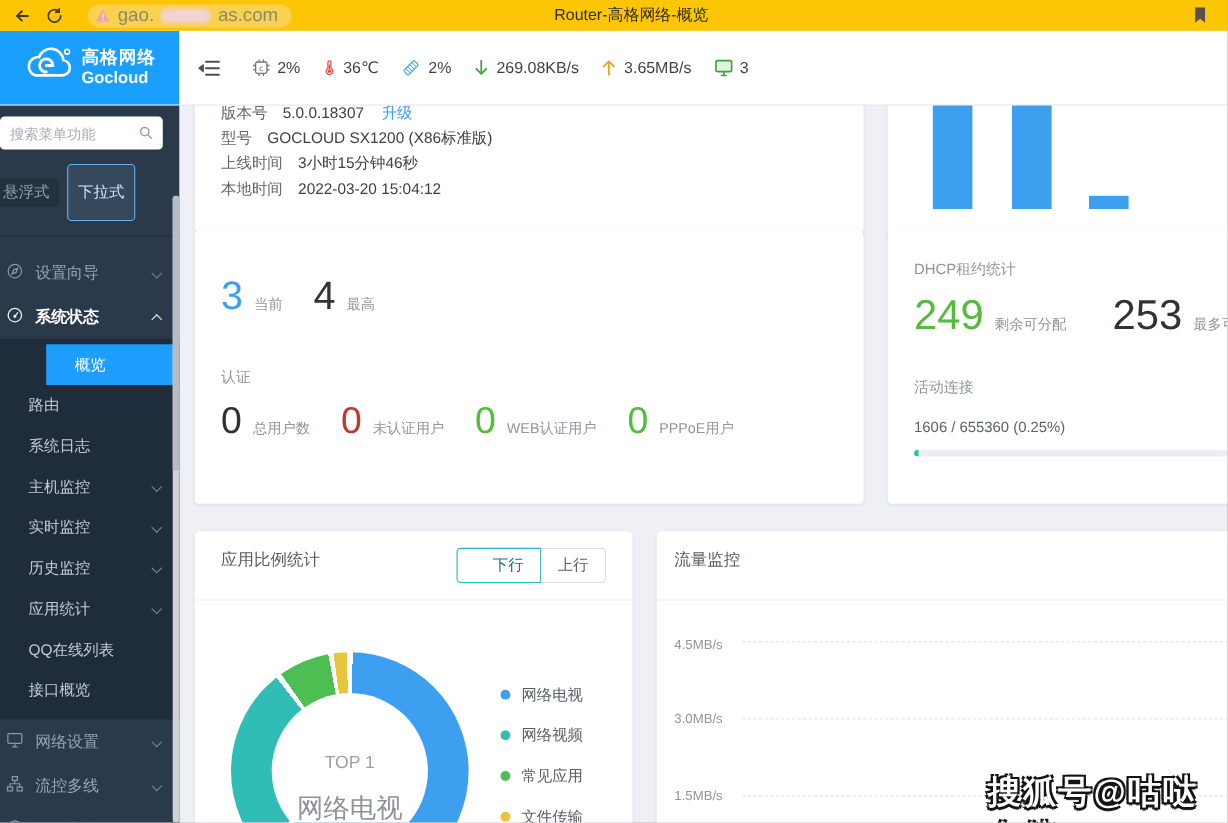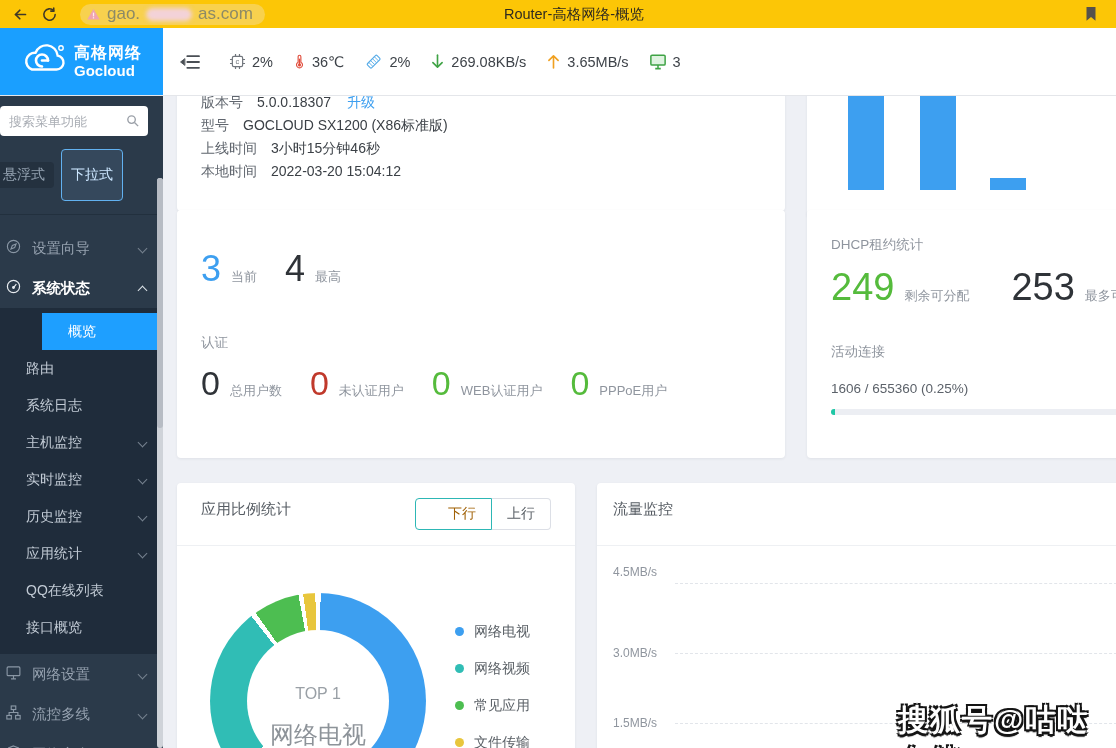--- a/index.html
+++ b/index.html
@@ -84,41 +84,41 @@
   .conn-title { margin-top:34px; }
   .conn-val { margin-top:20px; font-size:13.5px; color:#5C626A; }
   .pbar { margin-top:13px; width:430px; height:6px; border-radius:3px; background:#ECEEF3; position:relative; overflow:hidden; }
   .pbar .fill { position:absolute; left:0; top:0; bottom:0; width:4px; background:#1FC7A5; }
 
   
   .cardE { left:14px; top:388px; width:398px; height:380px; }
   .cardE .hd { padding:17px 24px 0; font-size:15px; color:#565C63; }
   .seg-group { position:absolute; right:24px; top:15px; display:flex; }
   .seg { padding:6px 15px; font-size:14px; background:#fff; cursor:pointer; }
-  .seg.on { color:#a16207; border:1px solid #2DB7B5; border-radius:4px 0 0 4px;padding-left:32px; }
+  .seg.on { color:#0f766e; border:1px solid #2DB7B5; border-radius:4px 0 0 4px;padding-left:32px; }
   .seg.off { color:#5A6066; border:1px solid #DCDFE6; border-left:none; border-radius:0 4px 4px 0; }
   .cardE .divider, .cardF .divider { position:absolute; left:0; right:0; top:62px; border-top:1px solid #EEF0F3; }
   .donut { position:absolute; left:33px; top:110px; width:216px; height:216px; border-radius:50%;
     background:conic-gradient(#fff 0 .4%, #3D9FF0 .4% 63.2%, #fff 63.2% 64%, #30BDB5 64% 89.4%, #fff 89.4% 90.2%, #4DBE51 90.2% 97.1%, #fff 97.1% 97.8%, #E8C63C 97.8% 99.6%, #fff 99.6% 100%); }
   .donut::after { content:""; position:absolute; left:37px; top:37px; width:142px; height:142px; border-radius:50%; background:#fff; }
   .donut .ct1 { position:absolute; left:0; right:0; top:92px; text-align:center; font-size:16px; color:#9AA0A6; z-index:2; }
   .donut .ct2 { position:absolute; left:0; right:0; top:126px; text-align:center; font-size:24px; color:#8D9399; z-index:2; }
   .legend { position:absolute; left:278px; top:130px; }
   .lg-item { display:flex; align-items:center; height:37px; cursor:pointer; }
   .lg-dot { width:9px; height:9px; border-radius:50%; margin-right:10px; }
   .lg-lbl { font-size:14px; color:#5A6066; }
   .d0 { background:#3D9FF0; } .d1 { background:#30BDB5; } .d2 { background:#4DBE51; } .d3 { background:#E8C63C; }
 
   
   .cardF { left:434px; top:388px; width:560px; height:380px; }
   .cardF .hd { padding:17px 16px 0; font-size:15px; color:#565C63; }
   .grid { position:absolute; left:78px; right:10px; border-top:1px dashed #E2E5EA; }
   .g0 { top:100px; } .g1 { top:170px; } .g2 { top:240px; }
   .ylab { position:absolute; left:16px; font-size:12px; color:#8F959E; }
-  .y0 { top:82px; } .y1 { top:163px; } .y2 { top:233px; }
+  .y0 { top:96px; } .y1 { top:163px; } .y2 { top:233px; }
 
   .watermark { position:absolute; left:898px; top:700px; z-index:40; font-size:30px; font-weight:bold; letter-spacing:2px; color:#fff;
     text-shadow:-2px -2px 0 #141414, 2px -2px 0 #141414, -2px 2px 0 #141414, 2px 2px 0 #141414, 0 3px 1px #141414; }
 </style>
 </head>
 <body>
 
 <div class="page">
 
   <div class="topbar">

